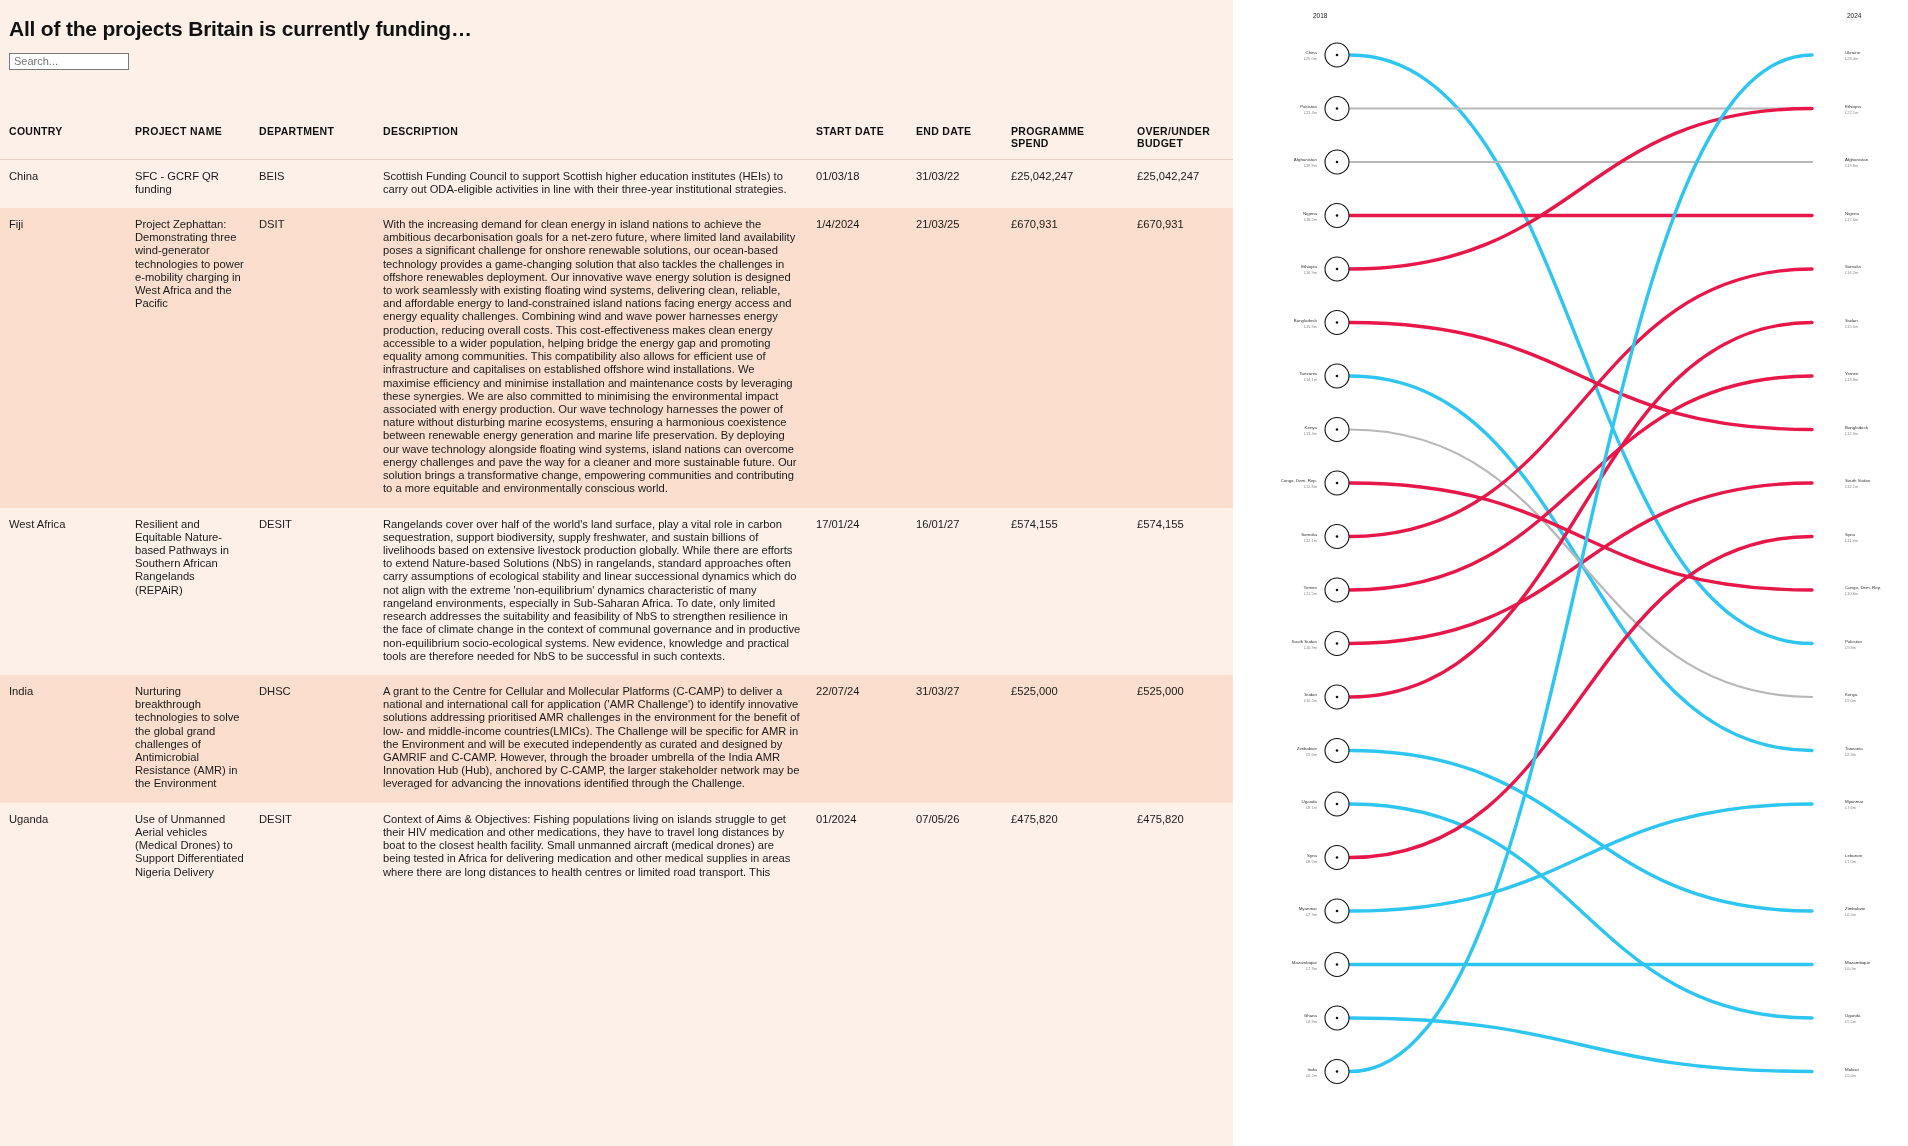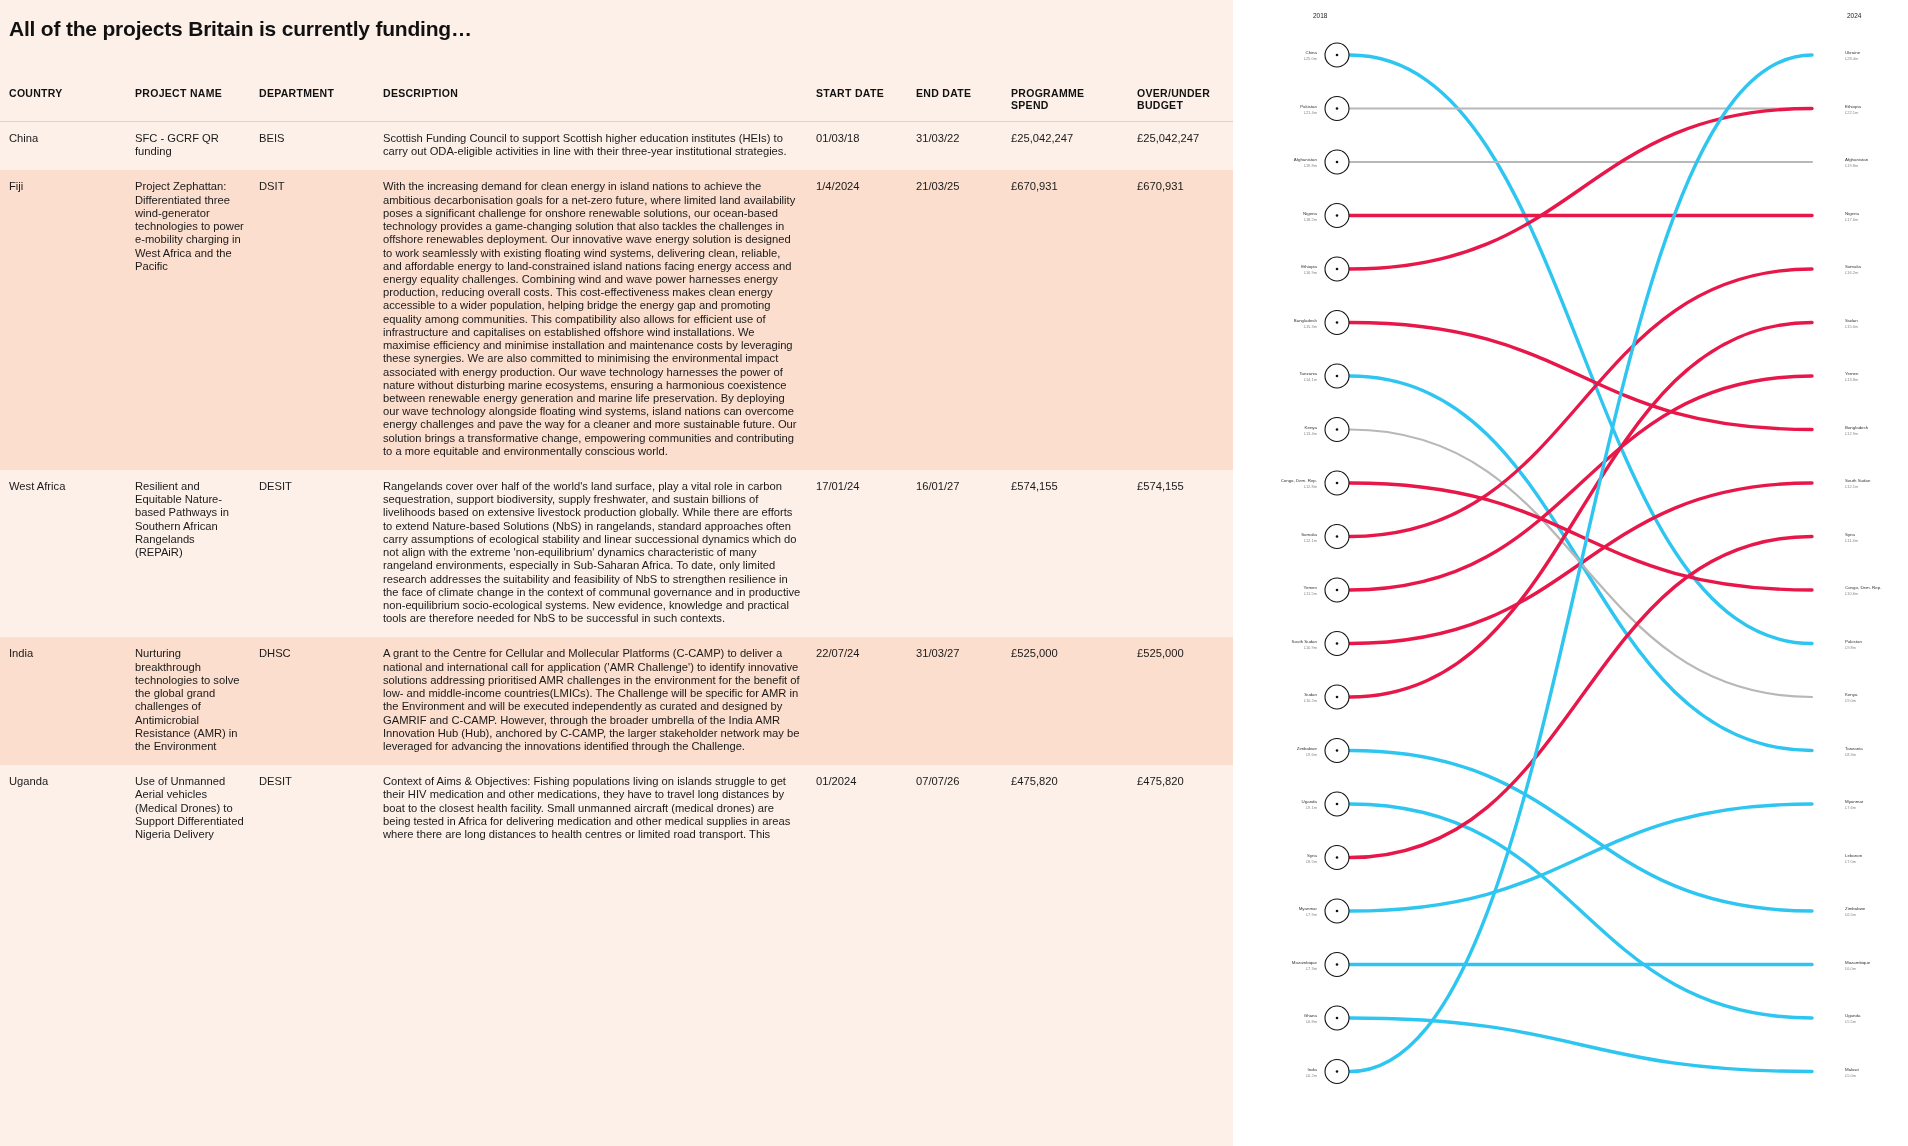--- a/index.html
+++ b/index.html
@@ -95,20 +95,23 @@
 </style>
 </head>
 <body>
 
 <div class="screen">
 
   <div class="left-pane">
 
     <div class="page-title">All of the projects Britain is currently funding…</div>
 
+    <div class="search-wrap">
+      <input class="search-input" type="text" placeholder="Search..." style="">
+    </div>
 
     <table class="projects">
       <colgroup>
         <col class="c-country">
           <col class="c-project">
           <col class="c-dept">
           <col class="c-desc">
         <col class="c-start">
           <col class="c-end">
           <col class="c-spend">
@@ -132,21 +135,21 @@
           <td>SFC - GCRF QR funding</td>
           <td>BEIS</td>
           <td class="desc">Scottish Funding Council to support Scottish higher education institutes (HEIs) to carry out ODA-eligible activities in line with their three-year institutional strategies.</td>
           <td>01/03/18</td>
           <td>31/03/22</td>
           <td>£25,042,247</td>
           <td>£25,042,247</td>
         </tr>
         <tr class="row-odd">
           <td>Fiji</td>
-          <td>Project Zephattan: Differentiated three wind-generator technologies to power e-mobility charging in West Africa and the Pacific</td>
+          <td>Project Zephattan: Demonstrating three wind-generator technologies to power e-mobility charging in West Africa and the Pacific</td>
           <td>DSIT</td>
           <td class="desc">With the increasing demand for clean energy in island nations to achieve the ambitious decarbonisation goals for a net-zero future, where limited land availability poses a significant challenge for onshore renewable solutions, our ocean-based technology provides a game-changing solution that also tackles the challenges in offshore renewables deployment. Our innovative wave energy solution is designed to work seamlessly with existing floating wind systems, delivering clean, reliable, and affordable energy to land-constrained island nations facing energy access and energy equality challenges. Combining wind and wave power harnesses energy production, reducing overall costs. This cost-effectiveness makes clean energy accessible to a wider population, helping bridge the energy gap and promoting equality among communities. This compatibility also allows for efficient use of infrastructure and capitalises on established offshore wind installations. We maximise efficiency and minimise installation and maintenance costs by leveraging these synergies. We are also committed to minimising the environmental impact associated with energy production. Our wave technology harnesses the power of nature without disturbing marine ecosystems, ensuring a harmonious coexistence between renewable energy generation and marine life preservation. By deploying our wave technology alongside floating wind systems, island nations can overcome energy challenges and pave the way for a cleaner and more sustainable future. Our solution brings a transformative change, empowering communities and contributing to a more equitable and environmentally conscious world.</td>
           <td>1/4/2024</td>
           <td>21/03/25</td>
           <td>£670,931</td>
           <td>£670,931</td>
         </tr>
         <tr class="row-even">
           <td>West Africa</td>
           <td>Resilient and Equitable Nature-based Pathways in Southern African Rangelands (REPAiR)</td>
@@ -166,21 +169,21 @@
           <td>31/03/27</td>
           <td>£525,000</td>
           <td>£525,000</td>
         </tr>
         <tr class="row-even">
           <td>Uganda</td>
           <td>Use of Unmanned Aerial vehicles (Medical Drones) to Support Differentiated Nigeria Delivery</td>
           <td>DESIT</td>
           <td class="desc">Context of Aims &amp; Objectives: Fishing populations living on islands struggle to get their HIV medication and other medications, they have to travel long distances by boat to the closest health facility. Small unmanned aircraft (medical drones) are being tested in Africa for delivering medication and other medical supplies in areas where there are long distances to health centres or limited road transport. This</td>
           <td>01/2024</td>
-          <td>07/07/26</td>
+          <td>07/05/26</td>
           <td>£475,820</td>
           <td>£475,820</td>
         </tr>
       </tbody>
     </table>
   </div>
 
   <div class="right-pane">
     <svg id="flow-svg" width="675" height="1146" viewBox="0 0 675 1146">
         <text x="80" y="18" font-size="6.5" fill="#222">2018</text>

